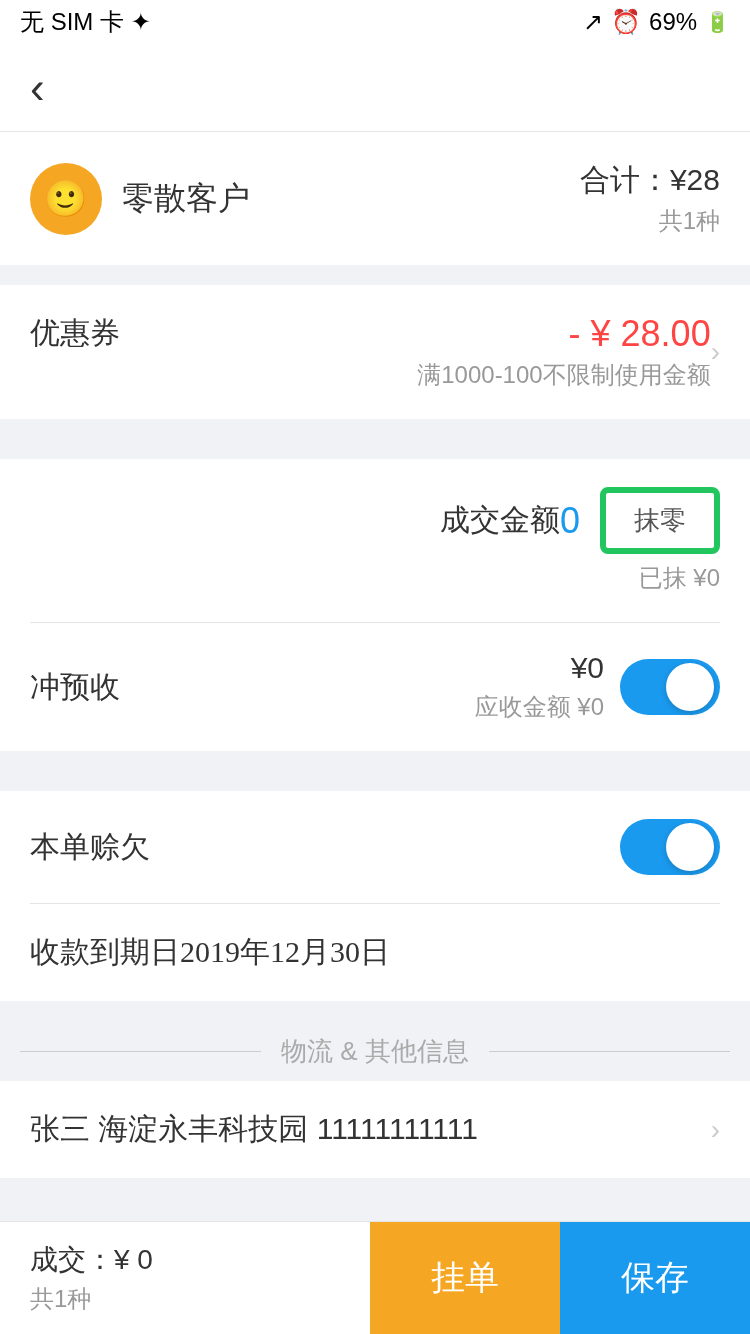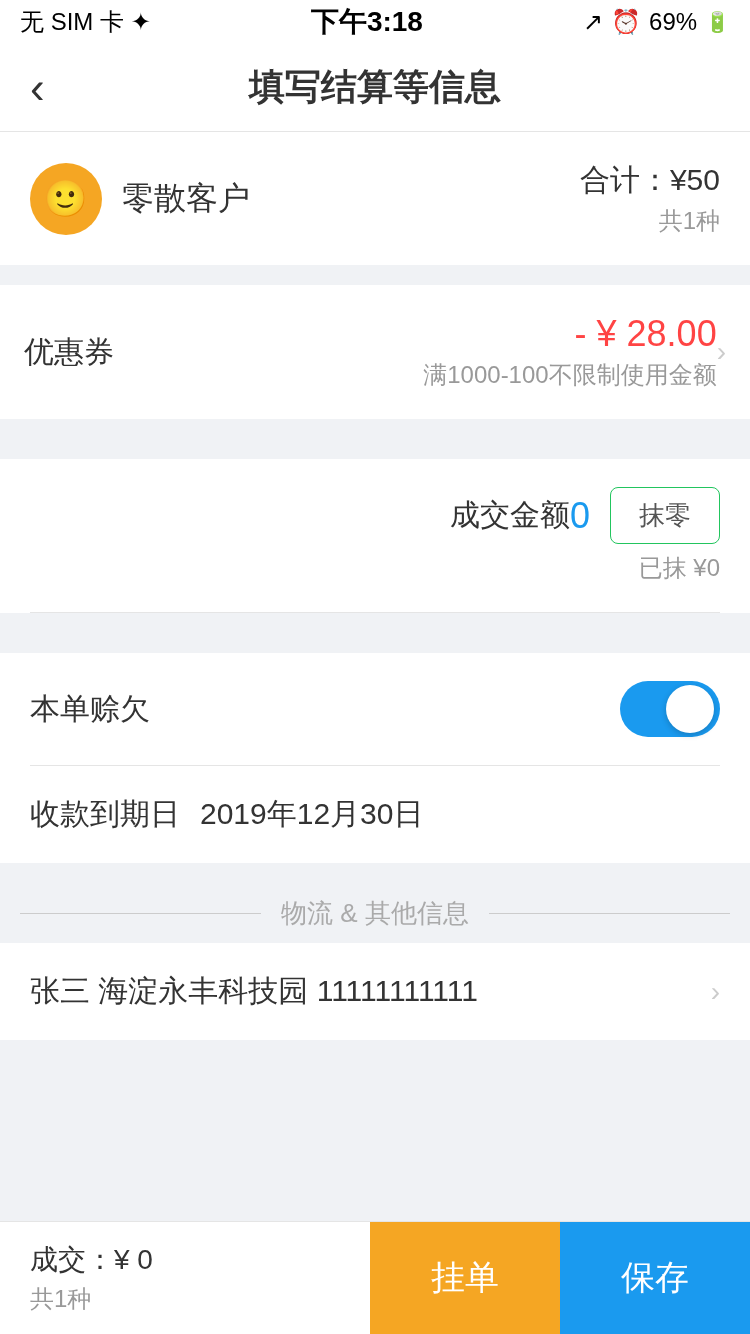--- a/index.html
+++ b/index.html
@@ -109,23 +109,22 @@
     
     .divider {
       height: 1px;
       background: #e5e5e5;
       margin: 0 30px;
     }
 
     
     .row-item {
       background: #fff;
-      padding: 28px 24px;
-      display: flex;
-      align-items: center;
+      padding: 28px 30px;
+      display: flex;
       justify-content: space-between;
       position: relative;
     }
     .row-label {
       font-size: 30px;
       color: #333;
     }
     .row-right {
       display: flex;
       align-items: center;
@@ -163,21 +162,21 @@
       display: flex;
       align-items: center;
       justify-content: flex-end;
       margin-bottom: 8px;
     }
     .amount-input-value {
       font-size: 36px;
       color: #1a9aef;
     }
     .round-btn {
-      border: 1px solid #22c55e;
+      border: 6px solid #22c55e;
       border-radius: 8px;
       padding: 10px 28px;
       font-size: 26px;
       color: #555;
       background: #fff;
       cursor: pointer;
     }
     .amount-sub {
       font-size: 24px;
       color: #999;
@@ -244,21 +243,21 @@
       align-items: center;
       justify-content: space-between;
     }
 
     
     .due-row {
       background: #fff;
       padding: 28px 30px;
       display: flex;
       align-items: center;
-      gap: 20px;
+      font-family: Liberation Serif, serif;
     }
     .due-label { font-size: 30px; color: #333; }
     .due-date { font-size: 30px; color: #333; }
 
     
     .section-label-divider {
       background: #f0f2f5;
       height: 60px;
       display: flex;
       align-items: center;
@@ -338,46 +337,44 @@
     .btn-hold { background: #f5a623; }
     .btn-save { background: #1a9aef; }
   </style>
 </head>
 <body>
 
 <div class="status-bar">
   <div class="status-left">
     <span>无 SIM 卡 ✦</span>
   </div>
-  <div class="status-center">下午3:18</div>
   <div class="status-right">
     <span>↗</span>
     <span>⏰</span>
     <span>69%</span>
     <span style="font-size:20px;">🔋</span>
   </div>
 </div>
 
 <div class="nav-bar">
   <span class="nav-back">‹</span>
-  <span class="nav-title">填写结算等信息</span>
 </div>
 
 <div class="content">
 
   <div class="card">
     <div class="customer-row">
       <div class="customer-left">
         <div class="avatar">
           <span>🙂</span>
         </div>
         <span class="customer-name">零散客户</span>
       </div>
       <div class="customer-total">
-        <div class="total-amount">合计：¥50</div>
+        <div class="total-amount">合计：¥28</div>
         <div class="total-count">共1种</div>
       </div>
     </div>
   </div>
 
   <div class="card">
     <div class="row-item">
       <span class="row-label">优惠券</span>
       <div class="row-right">
         <div class="row-value-container">
@@ -398,20 +395,32 @@
         <div style="display:flex;align-items:center;gap:20px;">
           <span class="amount-input-value">0</span>
           <button class="round-btn">抹零</button>
         </div>
       </div>
       <div class="amount-sub">已抹 ¥0</div>
     </div>
 
     <div class="divider"></div>
 
+    <div class="toggle-row">
+      <span class="row-label">冲预收</span>
+      <div class="toggle-wrapper">
+        <div class="toggle-right">
+          <span class="toggle-amounts">¥0</span>
+          <span class="toggle-sub">应收金额 ¥0</span>
+        </div>
+        <div class="toggle-switch">
+          <div class="knob"></div>
+        </div>
+      </div>
+    </div>
   </div>
 
   <div class="section-gap"></div>
 
   <div class="card">
     <div class="credit-section">
       <div class="credit-row">
         <span class="row-label">本单赊欠</span>
         <div class="toggle-switch">
           <div class="knob"></div>

